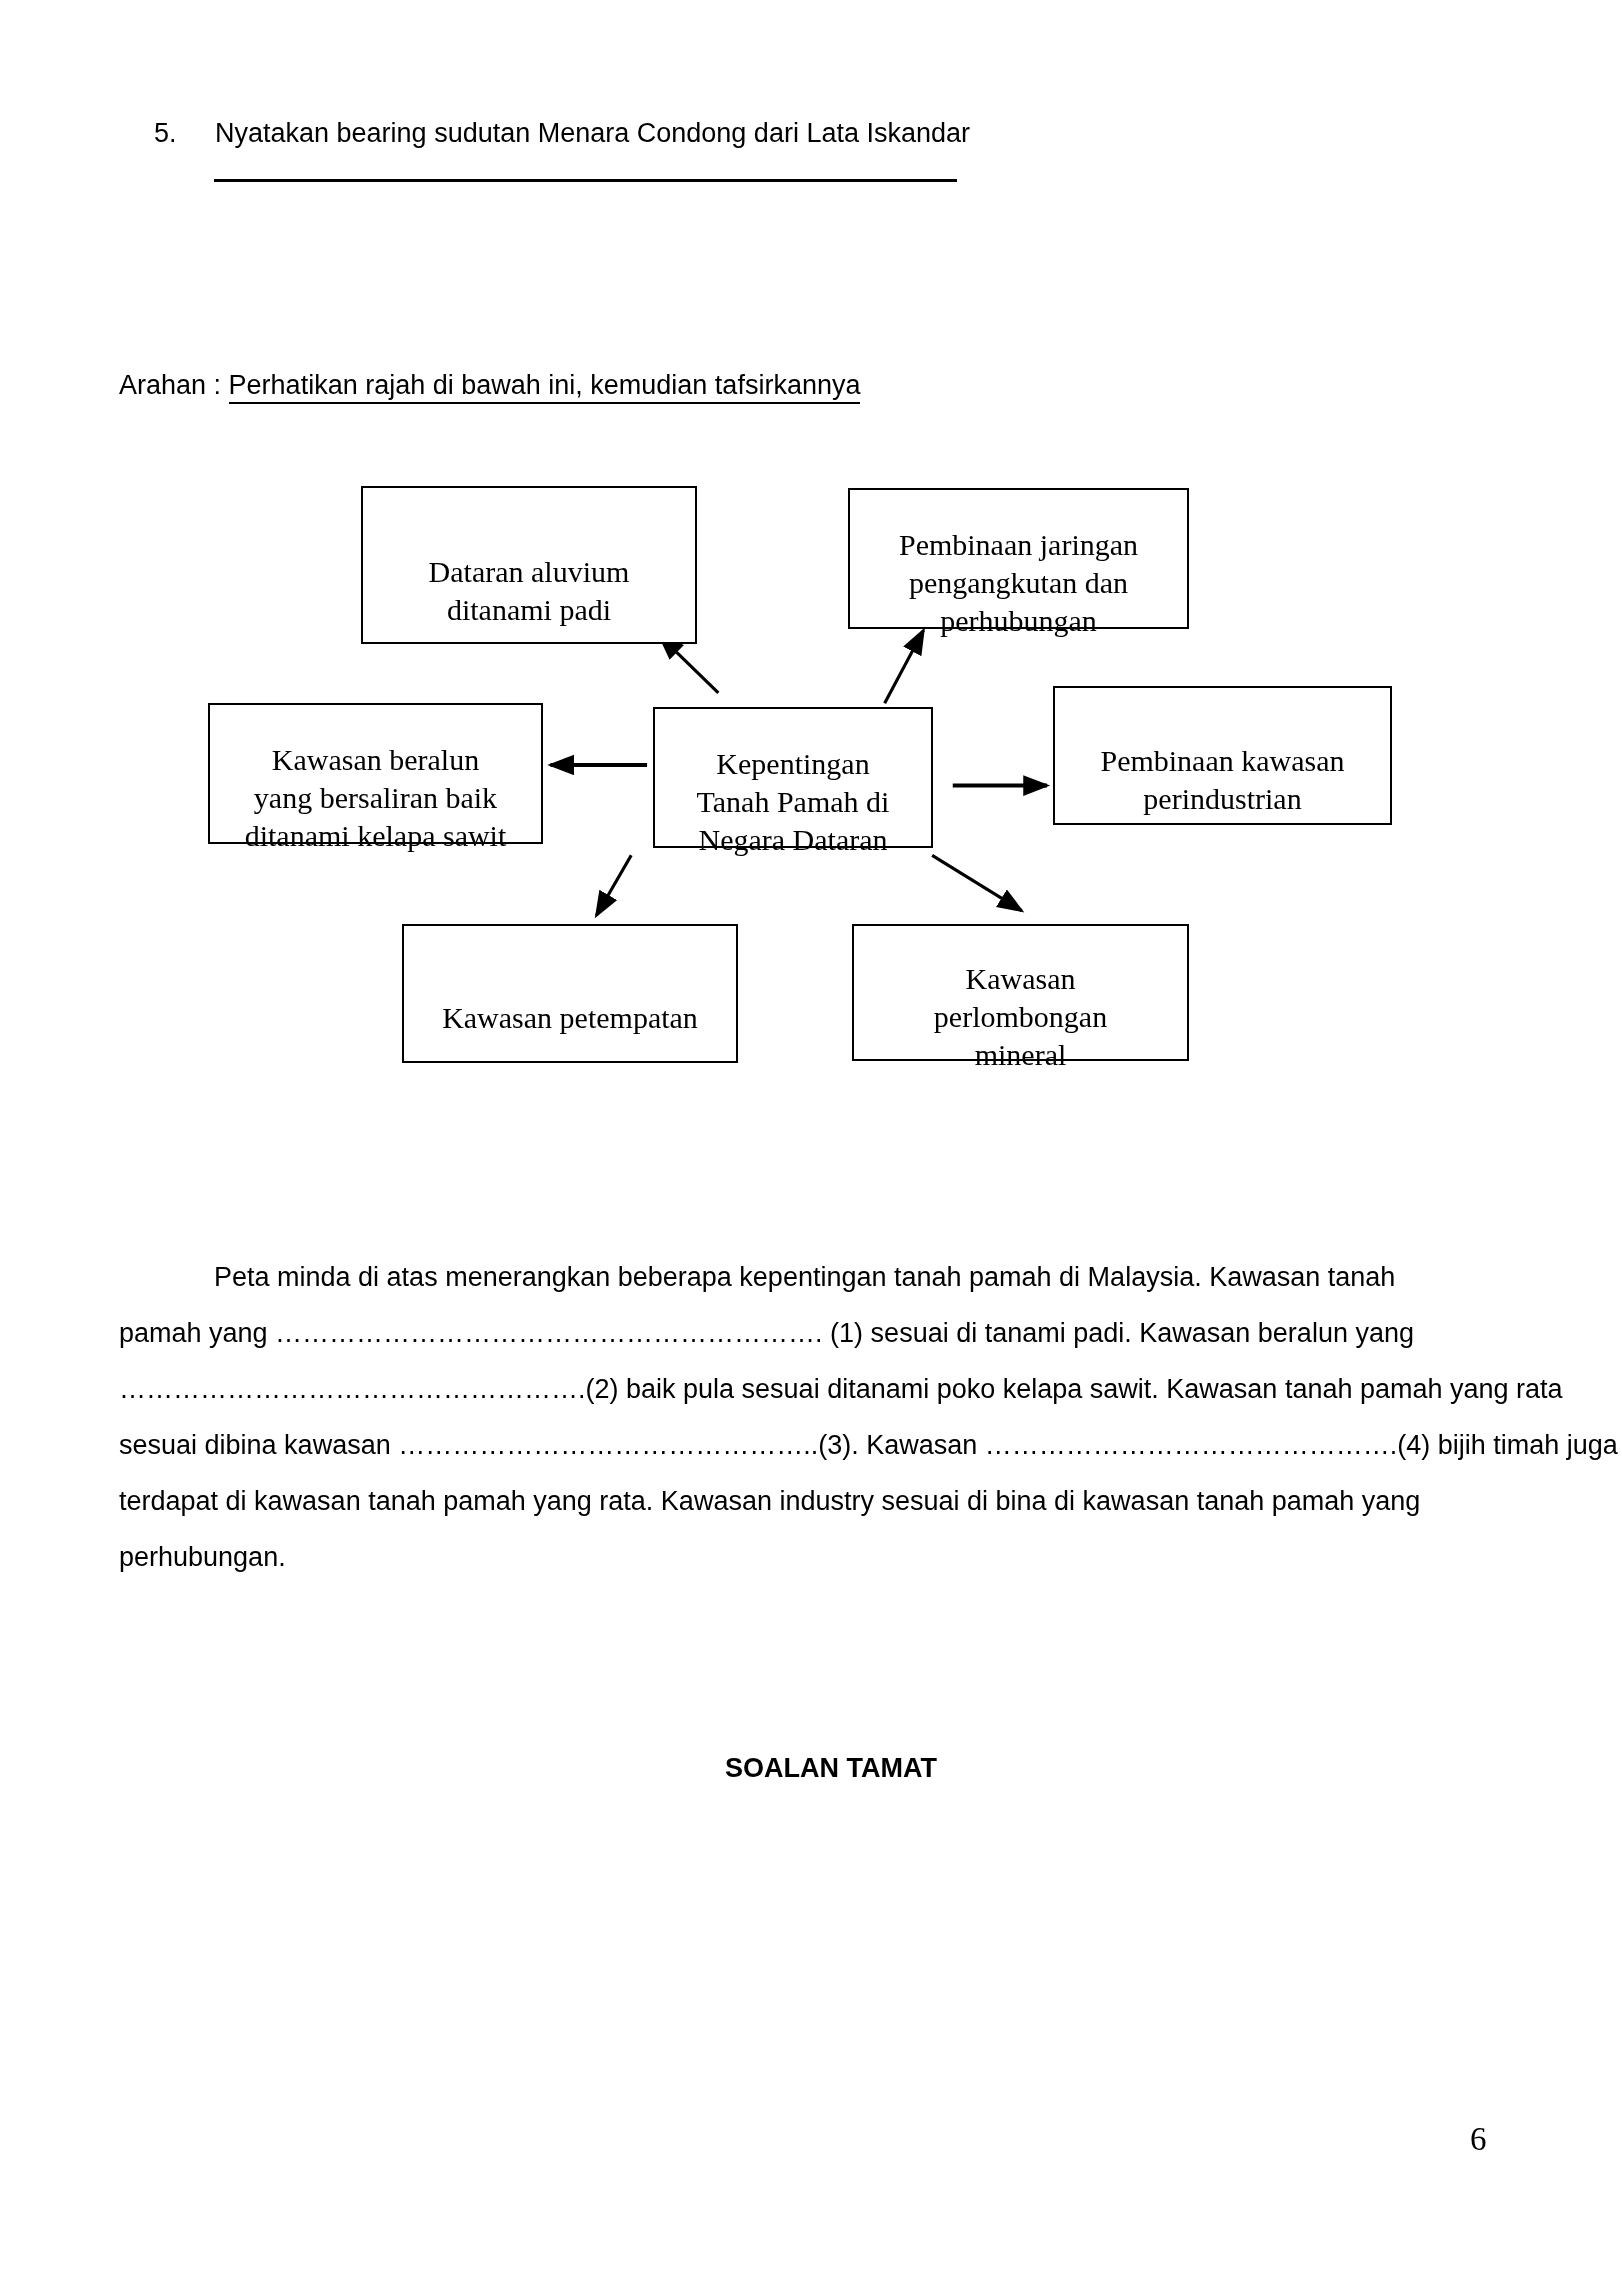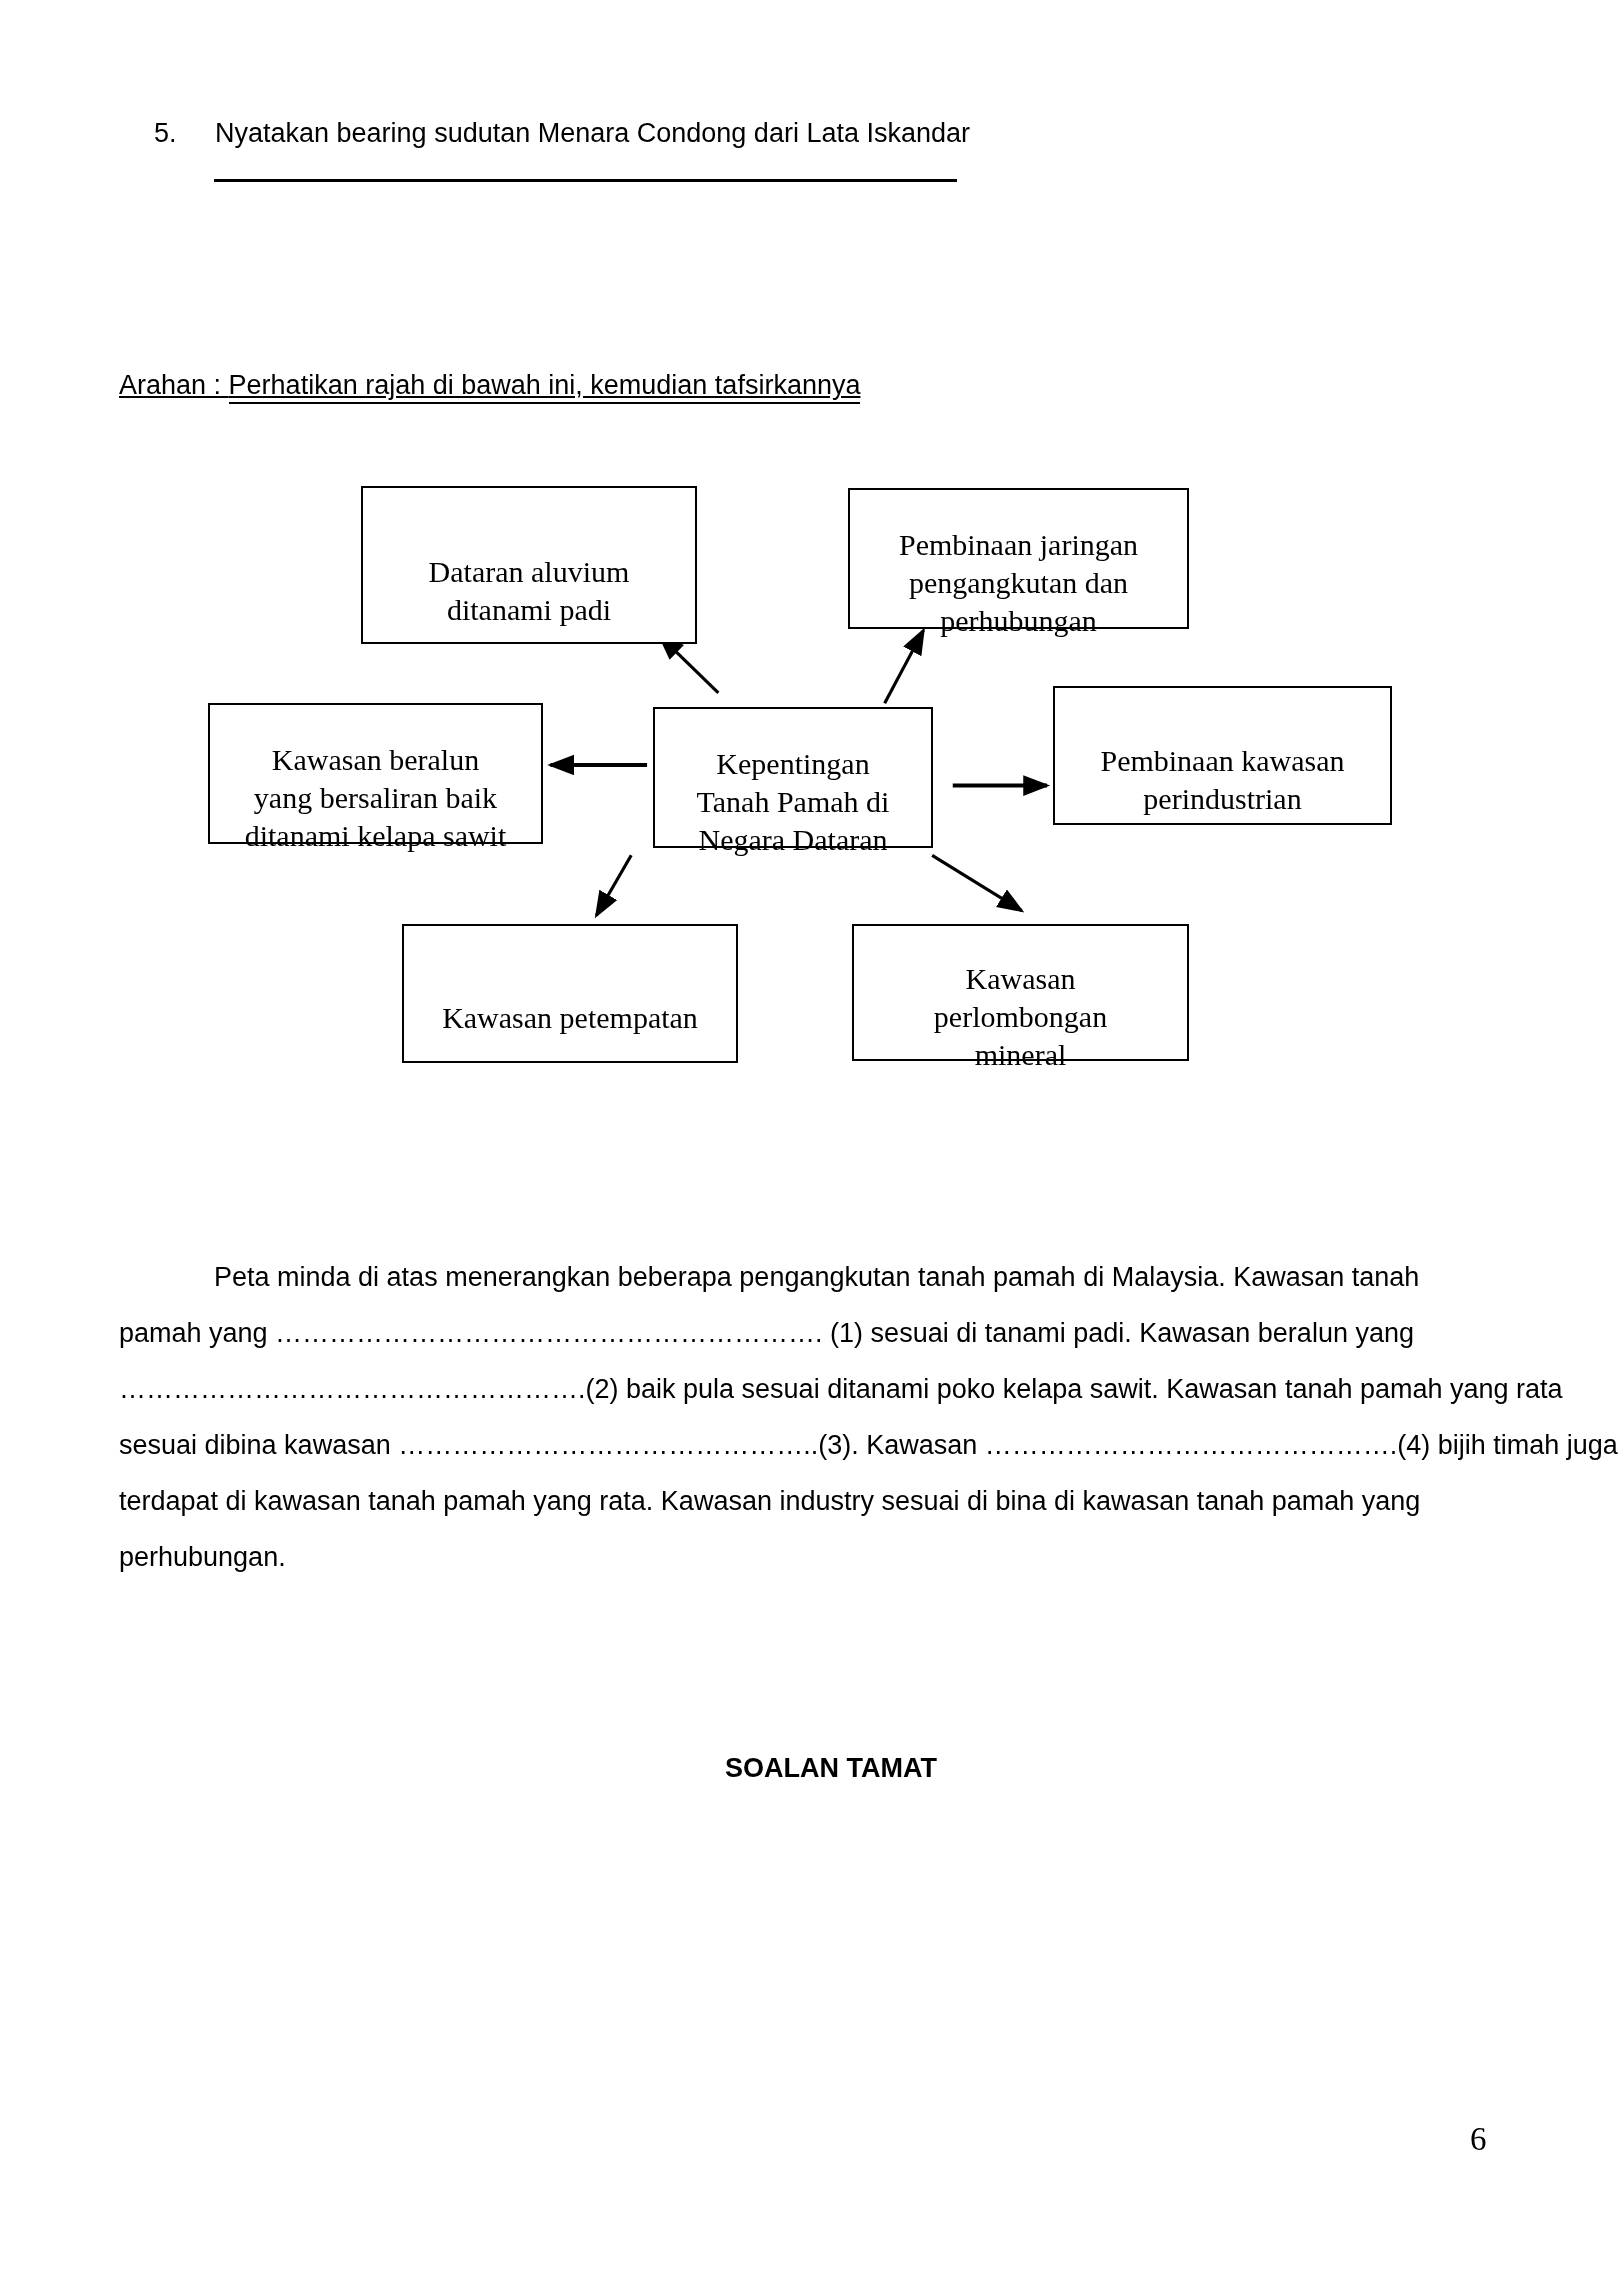--- a/index.html
+++ b/index.html
@@ -24,21 +24,21 @@
   .page-num{font-family:"Liberation Serif",serif;font-size:33px;}
   svg.arrows{position:absolute;left:0;top:0;pointer-events:none;}
 </style>
 </head>
 <body>
 
 <div class="abs body-text" style="left:154px;top:116px;">5.</div>
 <div class="abs body-text" style="left:215px;top:116px;">Nyatakan bearing sudutan Menara Condong dari Lata Iskandar</div>
 <div class="abs q-underline" style="left:214px;top:179px;width:743px;"></div>
 
-<div class="abs body-text" style="left:119px;top:368px;text-decoration:underline;">
+<div class="abs body-text" style="left:119px;top:368px;">
   <span>Arahan : </span><span class="u-part">Perhatikan rajah di bawah ini, kemudian tafsirkannya</span>
 </div>
 
 <svg class="arrows" width="1622" height="2295" viewBox="0 0 2048 2898">
   <defs>
     <marker id="ah" markerUnits="userSpaceOnUse" markerWidth="36" markerHeight="28" refX="30" refY="13" orient="auto">
       <path d="M0,0 L34,13 L0,26 Z" fill="#000"></path>
     </marker>
   </defs>
   <line x1="907" y1="875" x2="833" y2="803" stroke="#000" stroke-width="4" marker-end="url(#ah)"></line>
@@ -75,21 +75,21 @@
 <div class="diagram-box" style="left:402px;top:924px;width:332px;height:135px;">
   <span class="box-text">Kawasan petempatan</span>
 </div>
 <div class="diagram-box" style="left:852px;top:924px;width:333px;height:133px;">
   <span class="box-text">Kawasan
 perlombongan
 mineral</span>
 </div>
 
 <div class="abs" style="left:119px;top:1260px;width:1426px;">
-  <div class="para-line indent">Peta minda di atas menerangkan beberapa pengangkutan tanah pamah di Malaysia. Kawasan tanah</div>
+  <div class="para-line indent">Peta minda di atas menerangkan beberapa kepentingan tanah pamah di Malaysia. Kawasan tanah</div>
   <div class="para-line">pamah yang ……………………………………………………. (1) sesuai di tanami padi. Kawasan beralun yang</div>
   <div class="para-line">…………………………………………….(2) baik pula sesuai ditanami poko kelapa sawit. Kawasan tanah pamah yang rata</div>
   <div class="para-line">sesuai dibina kawasan ………………………………………..(3). Kawasan ……………………………………….(4) bijih timah juga</div>
   <div class="para-line">terdapat di kawasan tanah pamah yang rata. Kawasan industry sesuai di bina di kawasan tanah pamah yang</div>
   <div class="para-line">perhubungan.</div>
 </div>
 
 <div class="abs soalan" style="left:0px;top:1753px;">SOALAN TAMAT</div>
 <div class="abs page-num" style="left:1470px;top:2121px;">6</div>
 

